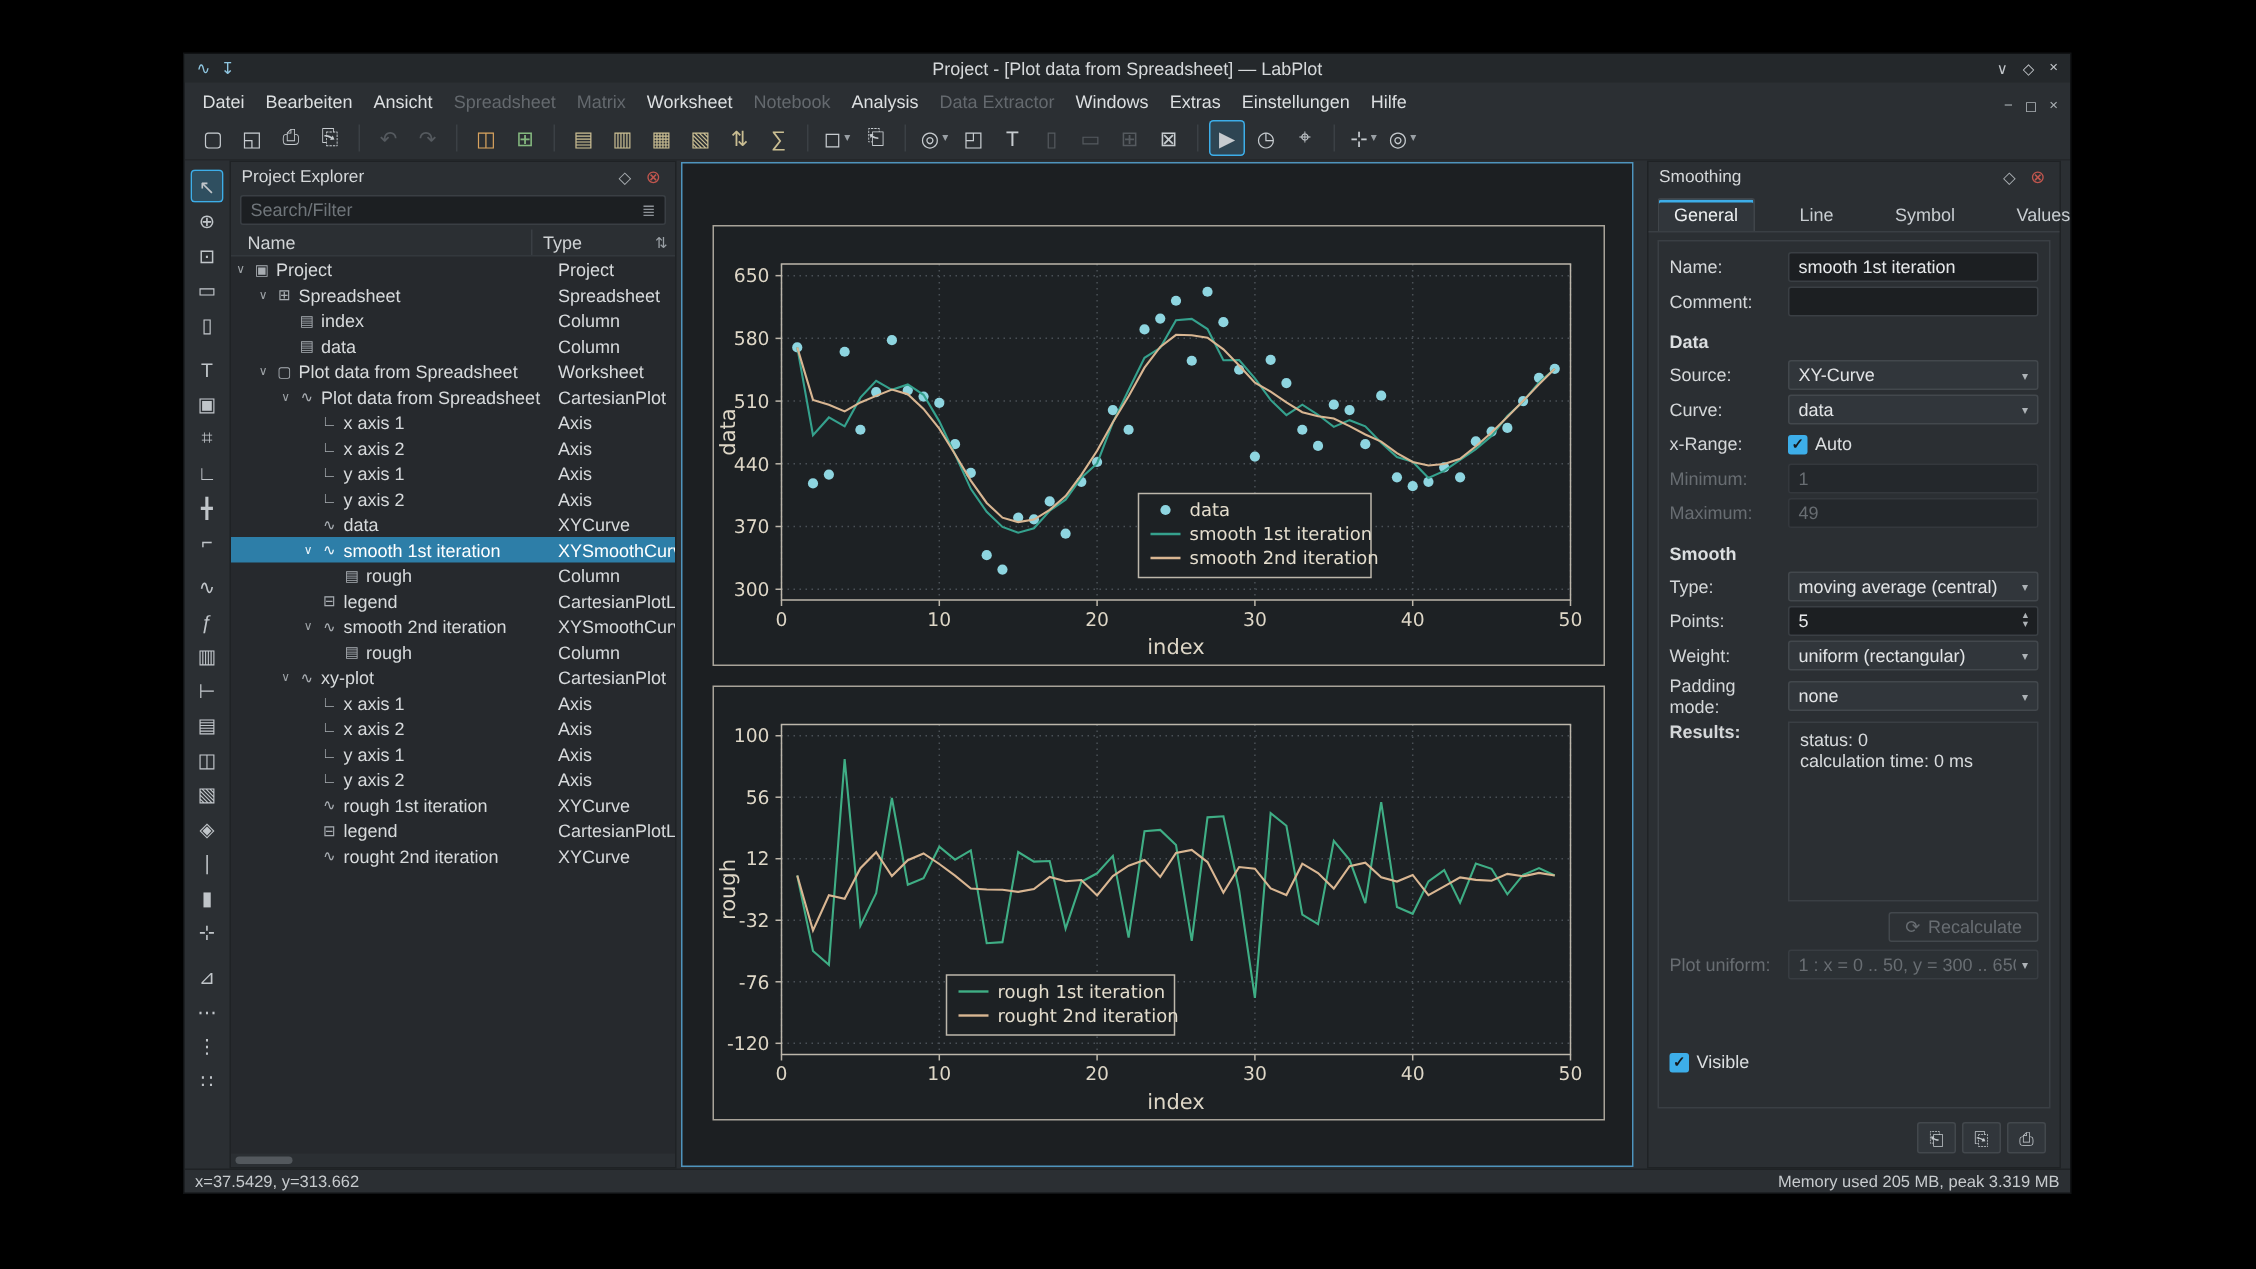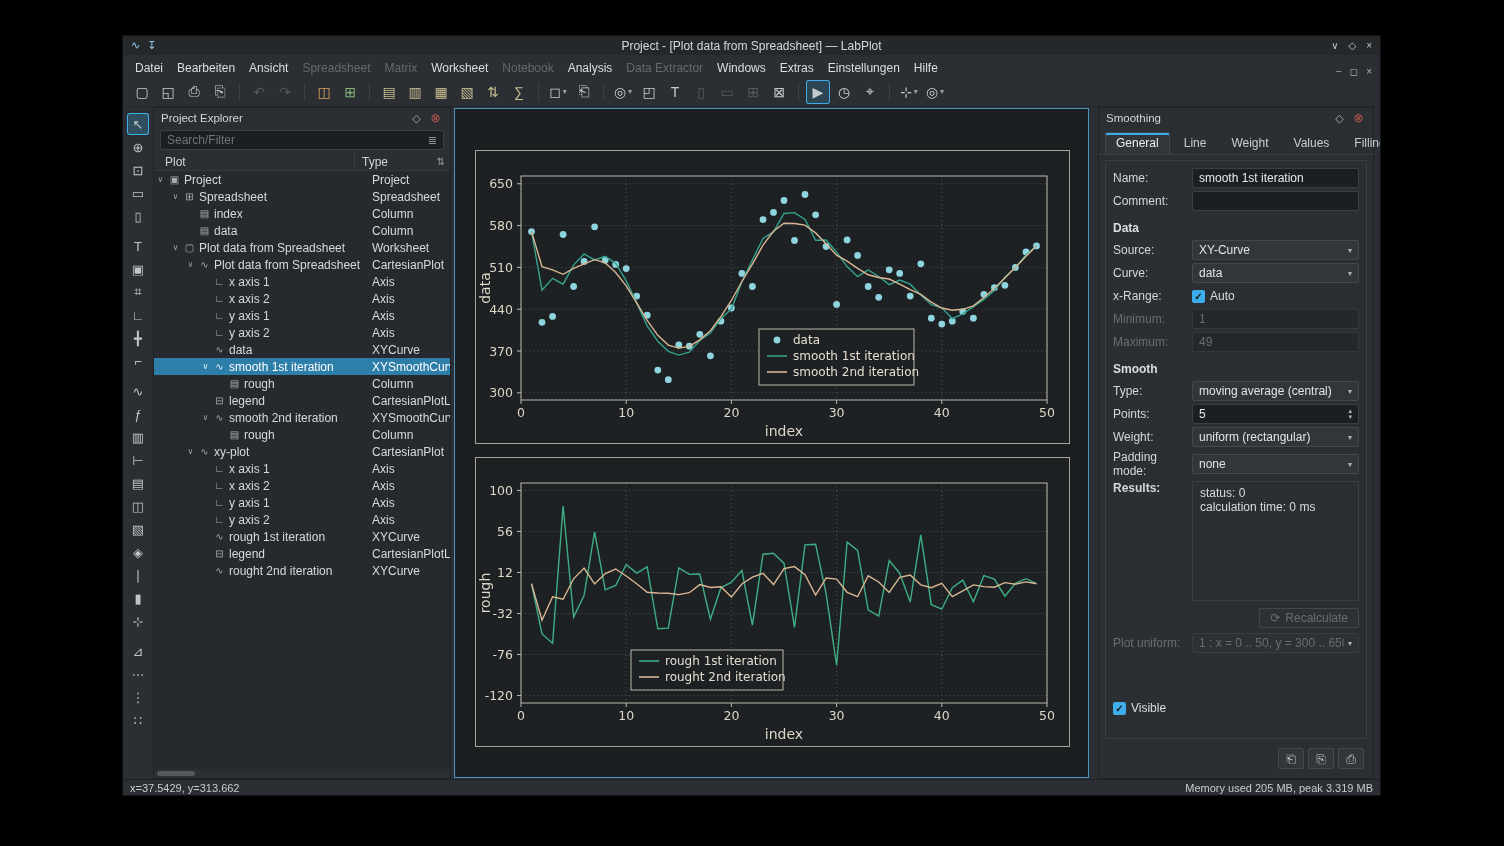--- a/index.html
+++ b/index.html
@@ -67,21 +67,21 @@
   svg{display:block;}
   .gridline{stroke:#4a5056;stroke-width:1;stroke-dasharray:1 3;}
   .plotbox{fill:none;stroke:#bdb7ab;stroke-width:1;}
   .tickmark{stroke:#bdb7ab;stroke-width:1;}
   .ticklabel{fill:#ded7c7;font-size:12.5px;font-family:"DejaVu Sans",sans-serif;}
   .axistitle{fill:#ded7c7;font-size:14px;font-family:"DejaVu Sans",sans-serif;}
   .legendbox{fill:#1d2124;stroke:#bdb7ab;stroke-width:1;}
   .legendtext{fill:#e4ddcd;font-size:12px;font-family:"DejaVu Sans",sans-serif;}
   
   .dock{width:276px;background:#2b2f33;border:1px solid #1f2225;display:flex;flex-direction:column;flex:none;margin-right:6px;}
-  .tabbar{display:flex;padding:4px 6px 0;gap:3px;border-bottom:1px solid #3a3f44;flex:none;}
+  .tabbar{display:flex;padding:4px 6px 0;gap:19px;border-bottom:1px solid #3a3f44;flex:none;}
   .tab{padding:3px 10px 4px;color:#c8cdd1;border:1px solid transparent;border-bottom:none;border-radius:2px 2px 0 0;}
   .tab.active{background:#31363b;border-color:#40454a;box-shadow:inset 0 2px 0 #3daee9;color:#eef0f1;}
   .dock-content{flex:1;margin:5px 6px 4px;border:1px solid #3a3f44;padding:7px 7px 20px;display:flex;flex-direction:column;gap:3px;overflow:hidden;}
   .frow{display:flex;align-items:center;min-height:20px;gap:5px;}
   .frow.top{align-items:flex-start;}
   .flabel{width:74px;flex:none;color:#d4d7d9;}
   .flabel.bold{font-weight:bold;}
   .flabel.disabled{color:#686d72;}
   .fsection{font-weight:bold;color:#dbdee0;margin-top:7px;min-height:16px;}
   .input{flex:1;height:20px;background:#1c1f22;border:1px solid #3a3f44;border-radius:2px;display:flex;align-items:center;padding:0 6px;color:#e6e8ea;overflow:hidden;}
@@ -221,21 +221,21 @@
           <span class="dock-hbtn">◇</span>
           <span class="dock-hbtn close">⊗</span>
         </div>
         <div class="searchrow">
           <div class="search">
             <span class="ph">Search/Filter</span>
             <span class="s-ico">≣</span>
           </div>
         </div>
         <div class="colheader">
-          <span class="c1">Plot</span>
+          <span class="c1">Name</span>
           <span class="c2">Type</span>
           <span class="c3">⇅</span>
         </div>
         <div class="tree" id="tree">
             <div class="tree-row">
               <span class="ind" style="width: 0px;"></span>
               <span class="exp">∨</span>
               <span class="ticon">▣</span>
               <span class="tname">Project</span>
               <span class="ttype">Project</span>
@@ -572,21 +572,21 @@
       <div class="dock">
         <div class="dock-header">
           <span>Smoothing</span>
           <span class="spacer"></span>
           <span class="dock-hbtn">◇</span>
           <span class="dock-hbtn close">⊗</span>
         </div>
         <div class="tabbar" id="docktabs">
             <span class="tab active">General</span>
             <span class="tab">Line</span>
-            <span class="tab">Weight</span>
+            <span class="tab">Symbol</span>
             <span class="tab">Values</span>
             <span class="tab">Filling</span>
           </div>
         <div class="dock-content" id="dockcontent">
             <div class="frow">
               <span class="flabel">Name:</span>
               <span class="input">smooth 1st iteration</span>
             </div>
             <div class="frow">
               <span class="flabel">Comment:</span>

